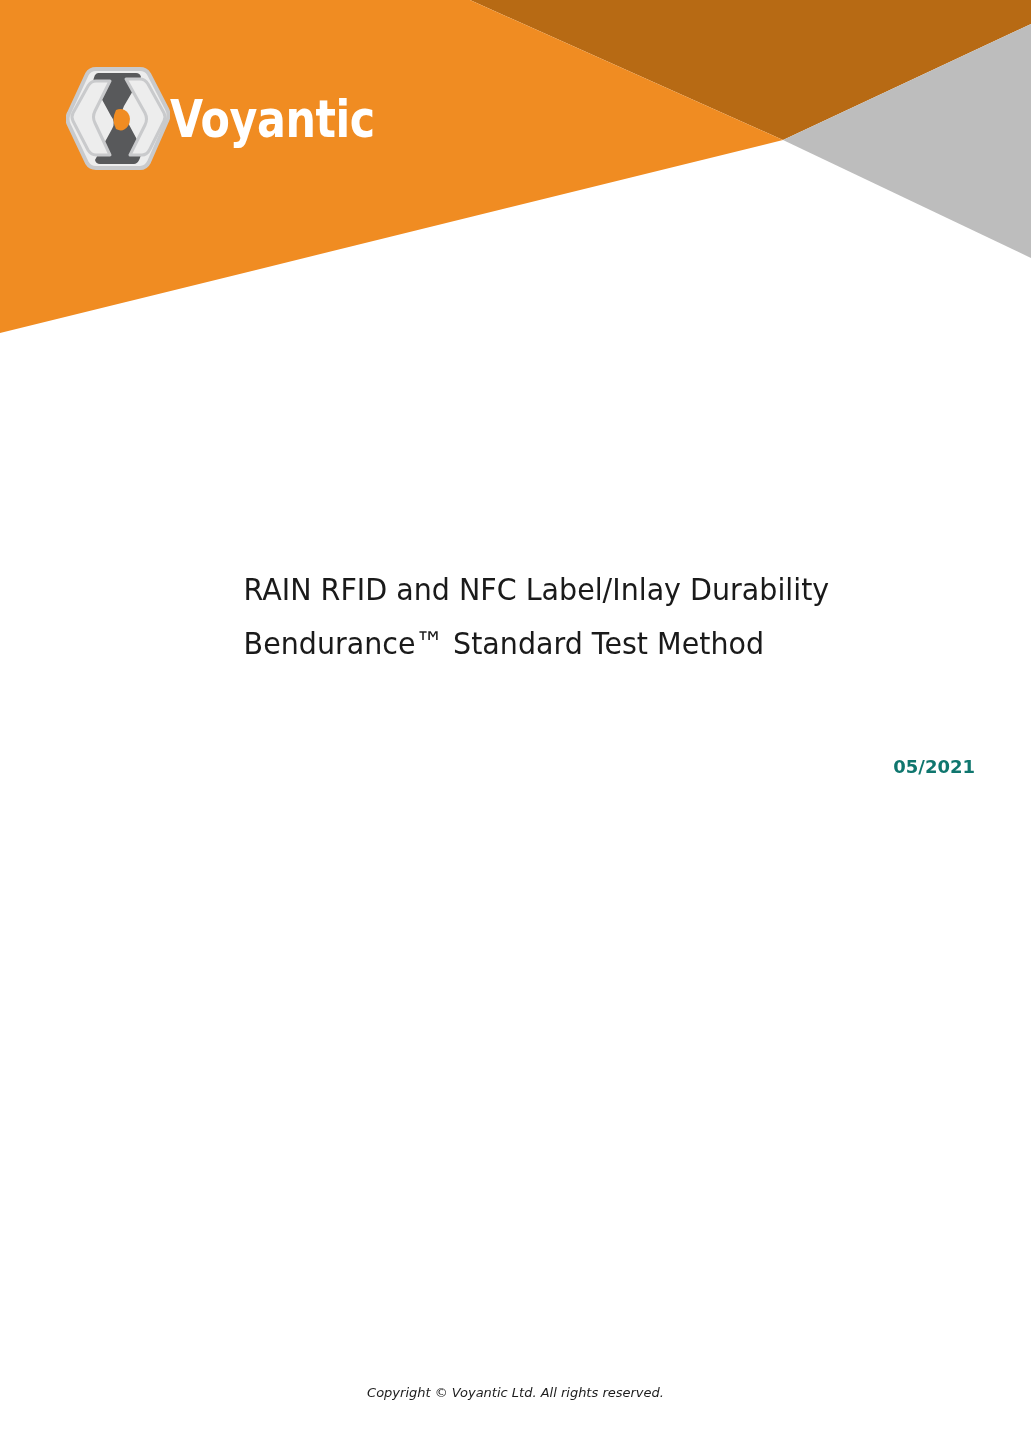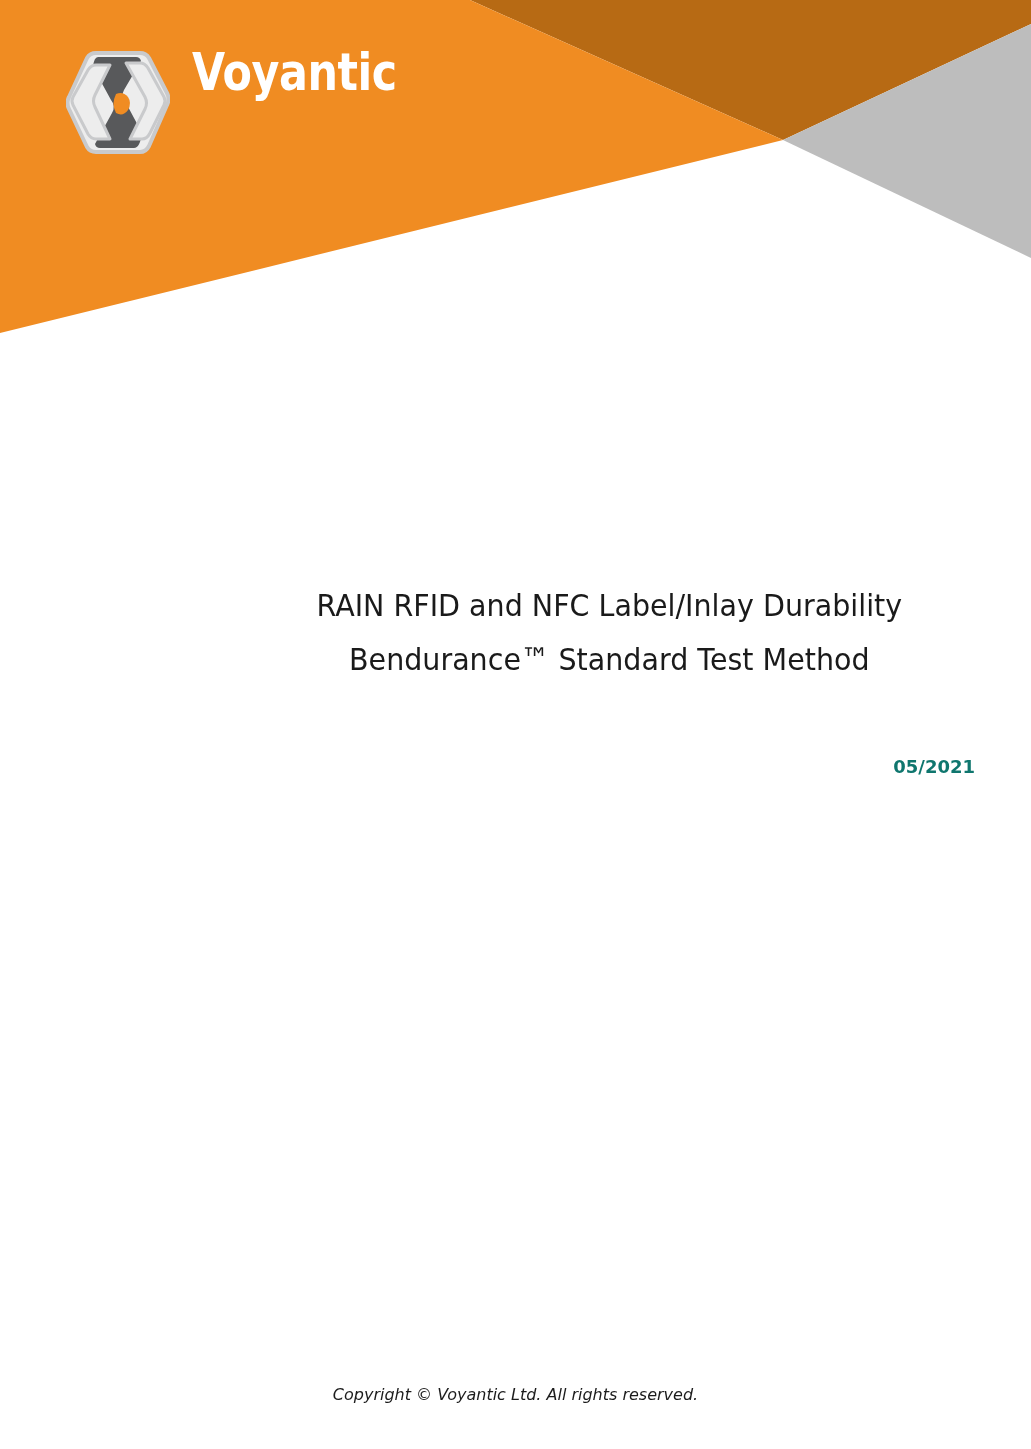--- a/index.html
+++ b/index.html
@@ -32,23 +32,23 @@
   .banner svg {
     display: block;
     width: 1031px;
     height: 360px;
   }
 
   
   .logo-block {
     position: absolute;
     left: 66px;
-    top: 47px;
+    top: 64px;
     display: flex;
-    gap: 22px;
+    align-items: center;
     height: 110px;
   }
   .logo-mark {
     width: 104px;
     height: 112px;
     flex: 0 0 auto;
   }
   .logo-mark svg {
     display: block;
     width: 104px;
@@ -63,23 +63,23 @@
     line-height: 1;
     transform: scaleX(0.84);
     transform-origin: left center;
     white-space: nowrap;
   }
 
   
   .title-block {
     position: absolute;
     left: 180px;
-    top: 578px;
+    top: 562px;
     width: 795px;
-    text-align: center;
+    text-align: left;
   }
   .title-line {
     font-family: "DejaVu Sans", sans-serif;
     font-size: 31px;
     font-weight: 400;
     color: #1a1a1a;
     line-height: 54px;
     white-space: nowrap;
     transform: scaleX(0.92);
     transform-origin: right center;
@@ -99,21 +99,21 @@
 
   
   .footer {
     position: absolute;
     left: 0;
     top: 1385px;
     width: 1031px;
     text-align: center;
     font-family: "DejaVu Sans", sans-serif;
     font-style: italic;
-    font-size: 16px;
+    font-size: 13px;
     color: #1c1c1c;
   }
 </style>
 </head>
 <body>
 
 <div class="page">
 
   <div class="banner">
     <svg viewBox="0 0 1031 360" xmlns="http://www.w3.org/2000/svg" aria-hidden="true">

